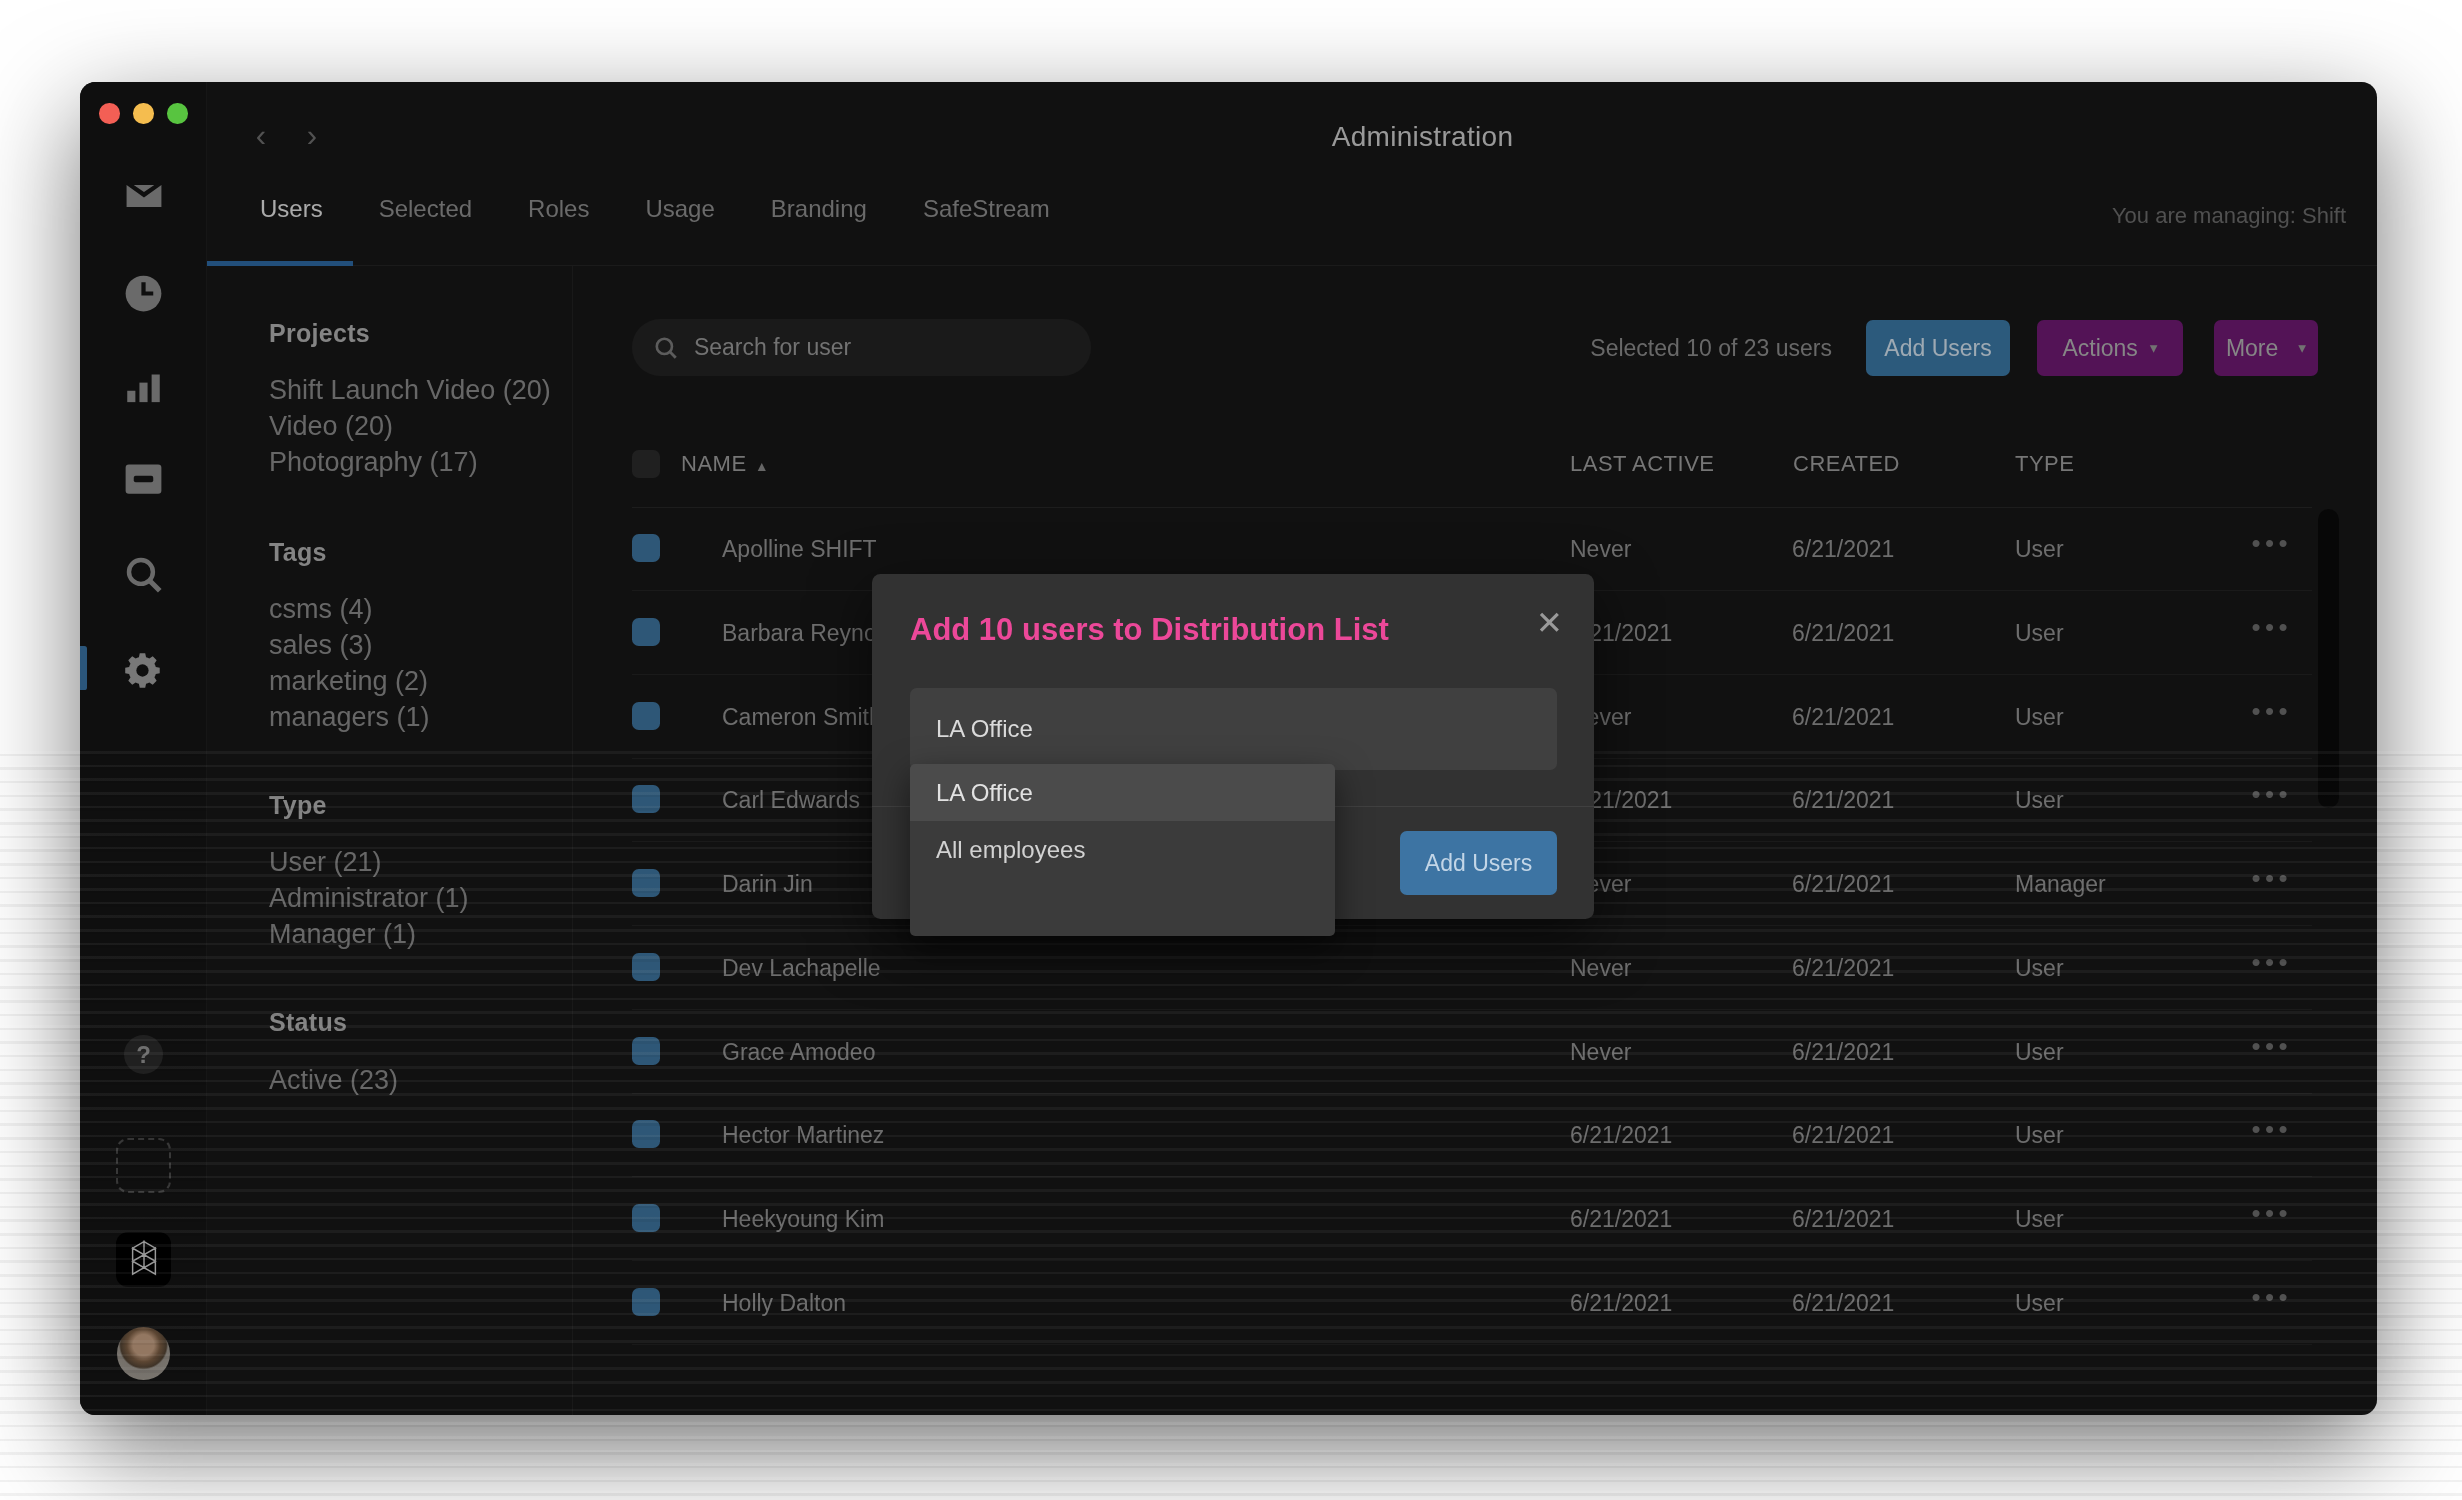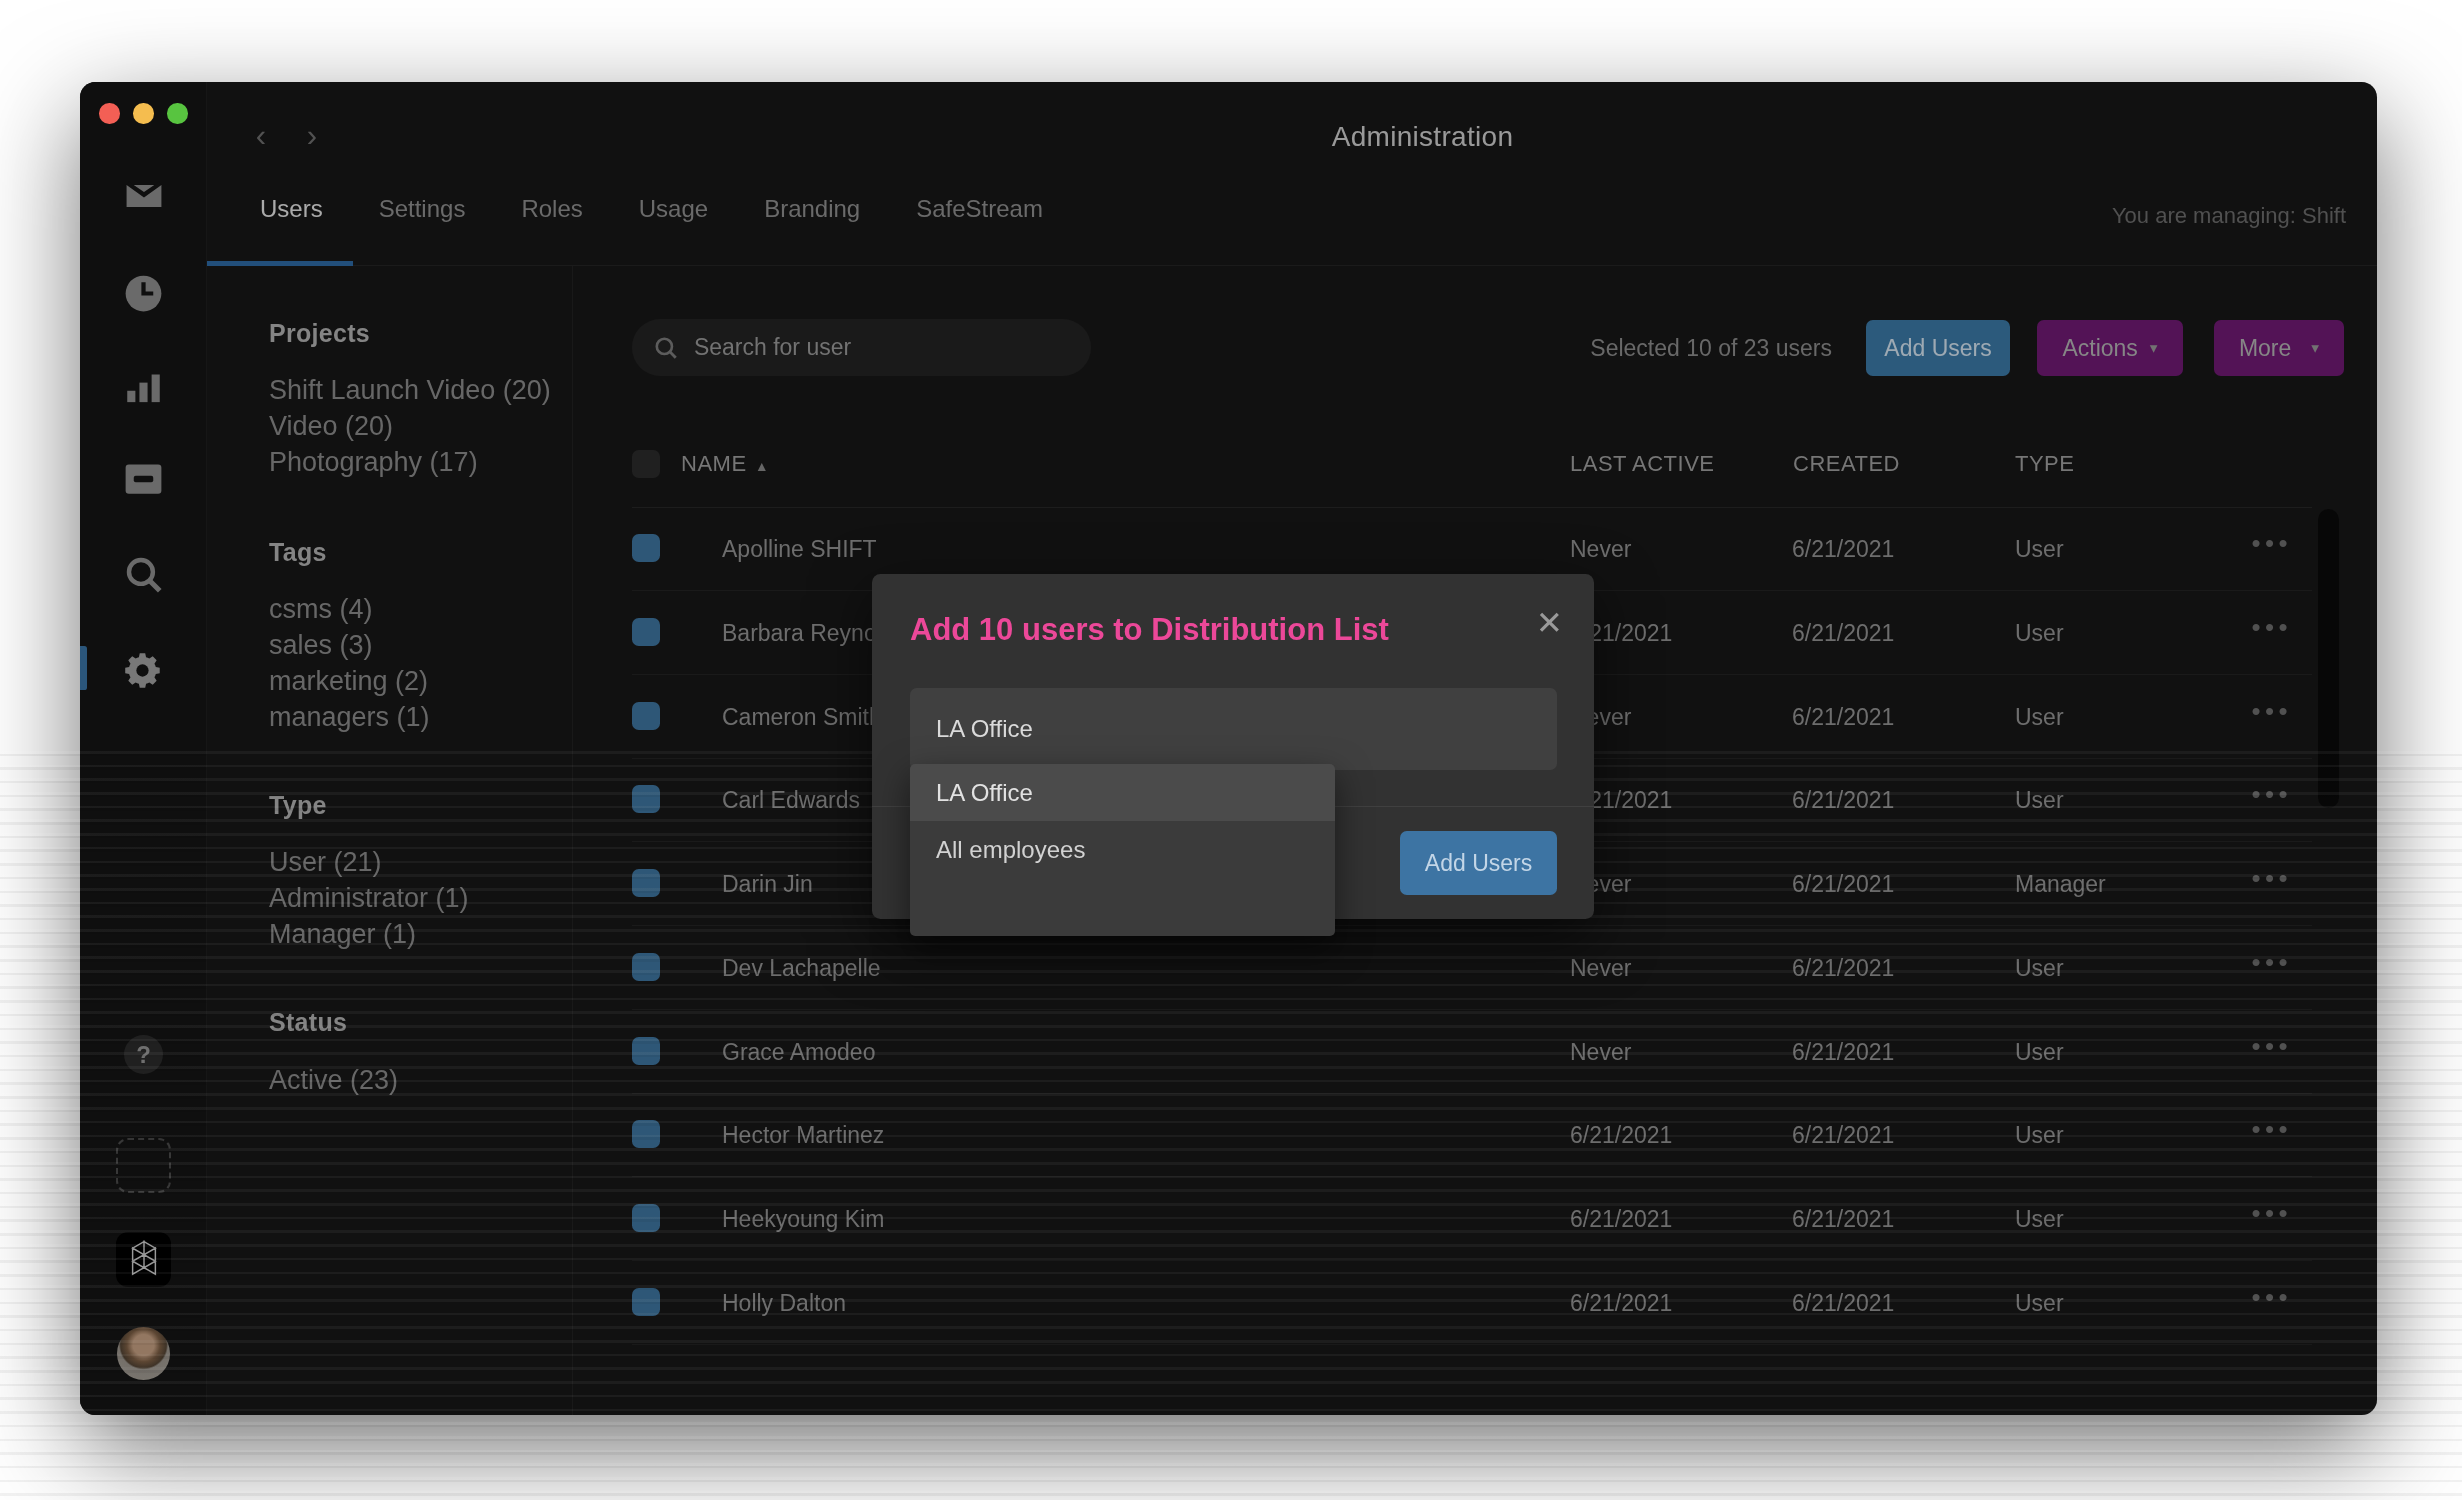--- a/index.html
+++ b/index.html
@@ -63,21 +63,21 @@
   .search input { background:transparent; border:none; outline:none; color:#bdbdbd;
     font-size:23px; margin-left:15.4px; width:359px; font-family:"Liberation Sans",sans-serif; }
   .search input::placeholder { color:#9a9a9a; }
   .selected-count { position:absolute; left:1419px; top:238px; width:333px; height:56px;
     display:flex; align-items:center; justify-content:flex-end; font-size:23px; color:#8d8d8d; }
   .btn { position:absolute; top:238px; height:56px; border-radius:6.8px; font-size:23px;
     display:flex; align-items:center; justify-content:center; gap:12px; }
   .btn-primary { left:1786px; width:144px; background:#3c7aa8; color:#d5e5f2; }
   .btn-dark { background:#701a75; color:#b5b5b5; }
   .btn-actions { left:1957px; width:146px; }
-  .btn-more { left:2134px; width:130px;gap:20px; }
+  .btn-more { left:2134px; width:104px;gap:20px; }
   .caret { font-size:15.4px; color:#9a9a9a; }
 
   
   .thead-cb { position:absolute; left:552px; top:368px; width:28px; height:28px; background:#2c2c2c; border-radius:6.8px; }
   .th { position:absolute; top:369px; font-size:22px; color:#9f9f9f; letter-spacing:0.5px; }
   .th-name { left:601px; } .th-la { left:1490px; } .th-cr { left:1713px; } .th-ty { left:1935px; }
   .sort-caret { font-size:13.7px; color:#8a8a8a; margin-left:8.5px; }
   .thead-line { position:absolute; left:552px; width:1680px; top:425px; height:0.9px; background:rgba(255,255,255,.07); }
 
   .row { position:absolute; left:552px; width:1680px; height:84px; border-bottom:0.9px solid rgba(255,255,255,.055); }
@@ -179,21 +179,21 @@
       </div>
     </div>
 
     <div class="nav-arrow" style="left:164px">‹</div>
     <div class="nav-arrow" style="left:215px">›</div>
     <div class="page-title">Administration</div>
     <div class="managing">You are managing: Shift</div>
 
     <div class="tabs">
       <div class="tab active">Users</div>
-      <div class="tab">Settings</div>
+      <div class="tab">Selected</div>
       <div class="tab">Roles</div>
       <div class="tab">Usage</div>
       <div class="tab">Branding</div>
       <div class="tab">SafeStream</div>
     </div>
     <div class="header-line"></div>
     <div class="tab-underline"></div>
 
     <div class="filters">
       <div class="f-title" style="top:53px">Projects</div>

